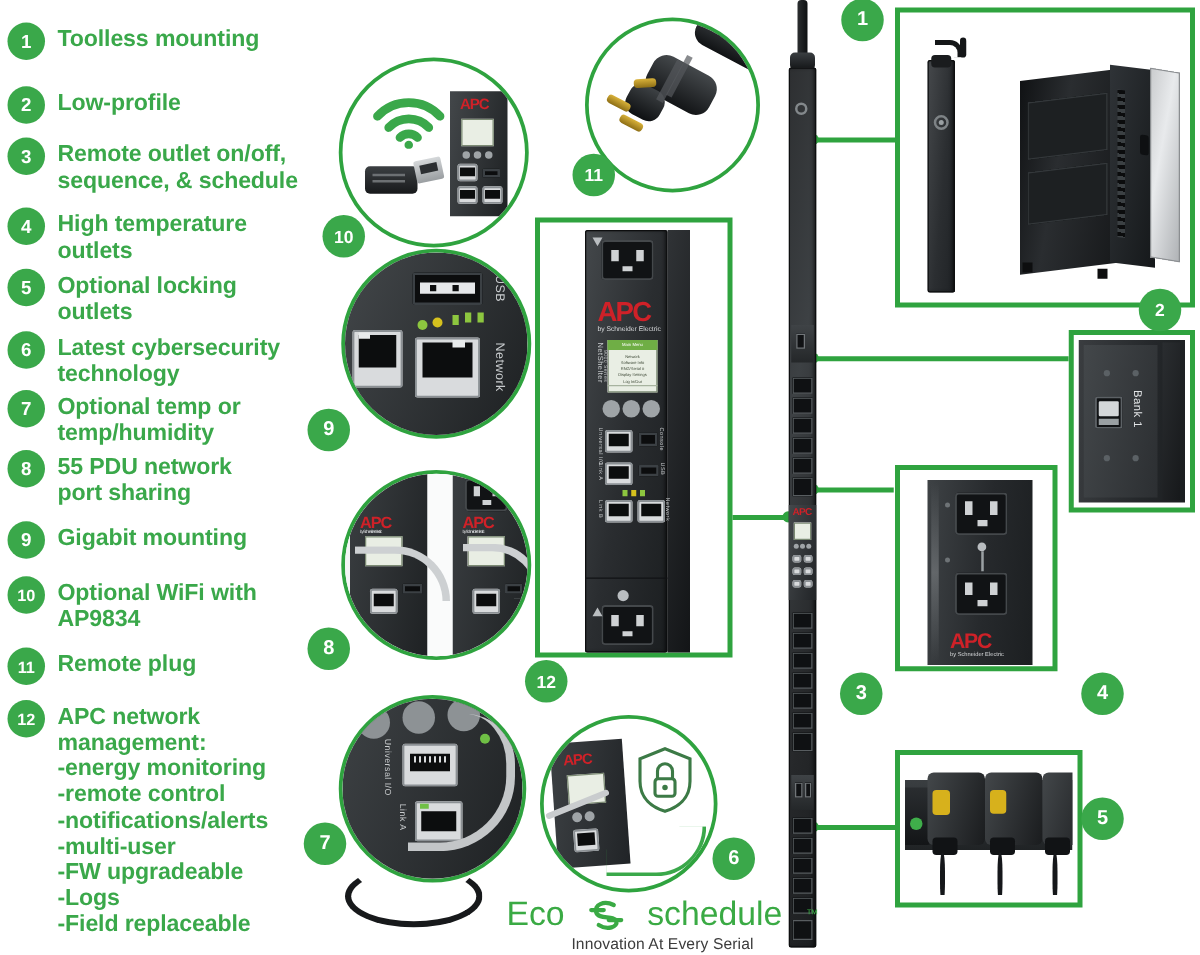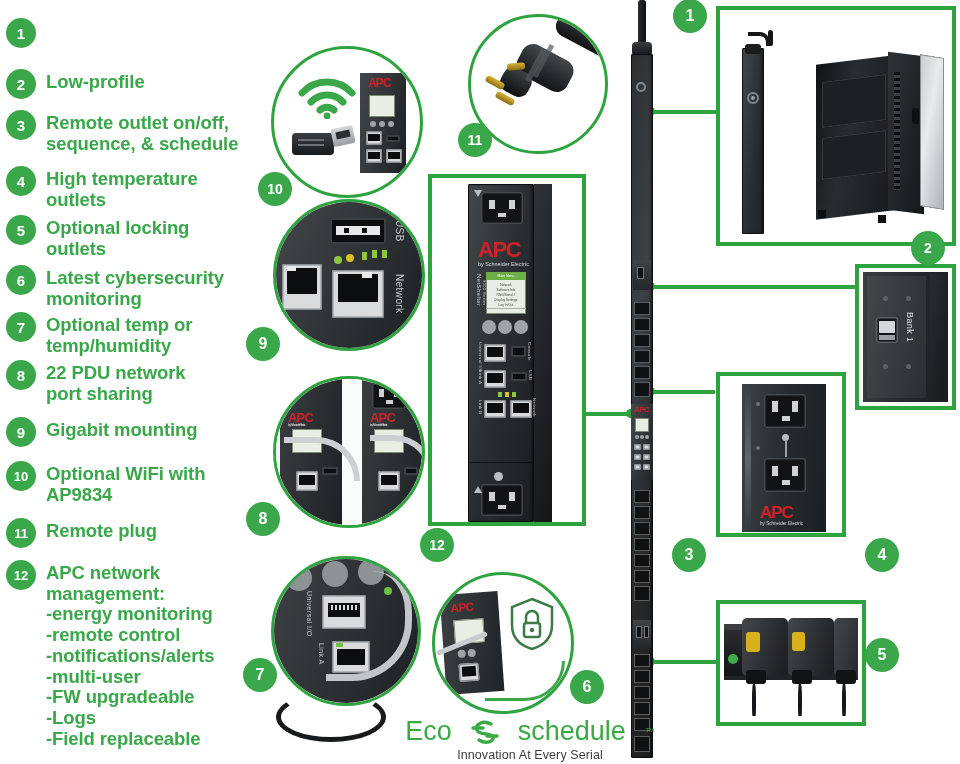--- a/index.html
+++ b/index.html
@@ -118,20 +118,21 @@
   }
 </style>
 </head>
 <body>
 
 <div id="stage">
 
   <div class="legend">
     <div class="legend-item" style="top:18px;">
       <div class="badge">1</div>
+      <div class="legend-text">Toolless mounting</div>
     </div>
     <div class="legend-item" style="top:69px;">
       <div class="badge">2</div>
       <div class="legend-text">Low-profile</div>
     </div>
     <div class="legend-item" style="top:110px;">
       <div class="badge">3</div>
       <div class="legend-text">Remote outlet on/off,
 sequence, &amp; schedule</div>
     </div>
@@ -141,30 +142,30 @@
 outlets</div>
     </div>
     <div class="legend-item" style="top:215px;">
       <div class="badge">5</div>
       <div class="legend-text">Optional locking
 outlets</div>
     </div>
     <div class="legend-item" style="top:265px;">
       <div class="badge">6</div>
       <div class="legend-text">Latest cybersecurity
-monitoring</div>
+technology</div>
     </div>
     <div class="legend-item" style="top:312px;">
       <div class="badge">7</div>
       <div class="legend-text">Optional temp or
 temp/humidity</div>
     </div>
     <div class="legend-item" style="top:360px;">
       <div class="badge">8</div>
-      <div class="legend-text">22 PDU network
+      <div class="legend-text">55 PDU network
 port sharing</div>
     </div>
     <div class="legend-item" style="top:417px;">
       <div class="badge">9</div>
       <div class="legend-text">Gigabit mounting</div>
     </div>
     <div class="legend-item" style="top:461px;">
       <div class="badge sm">10</div>
       <div class="legend-text">Optional WiFi with
 AP9834</div>

